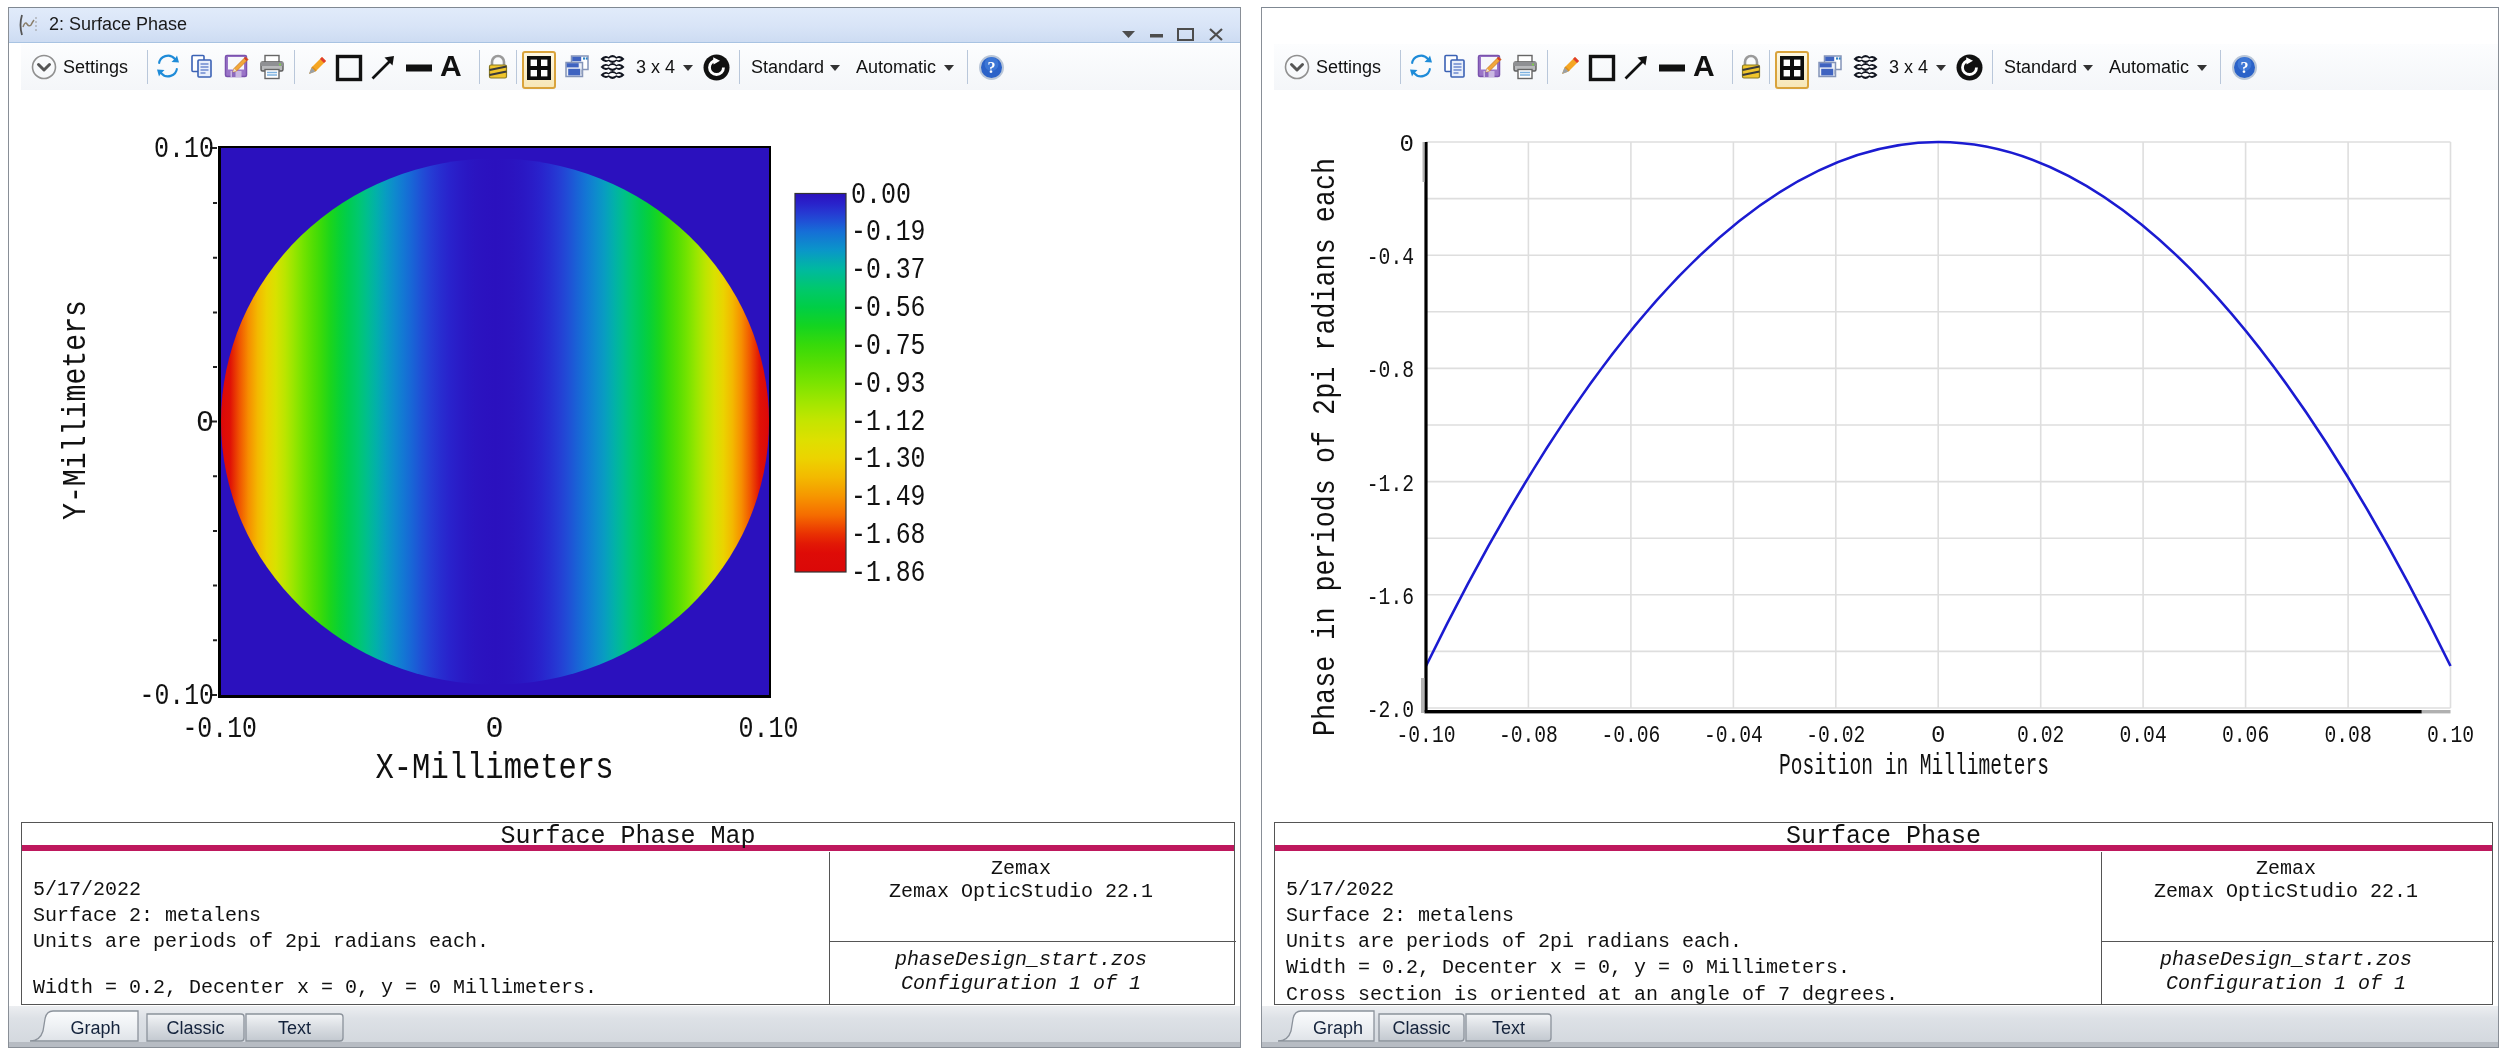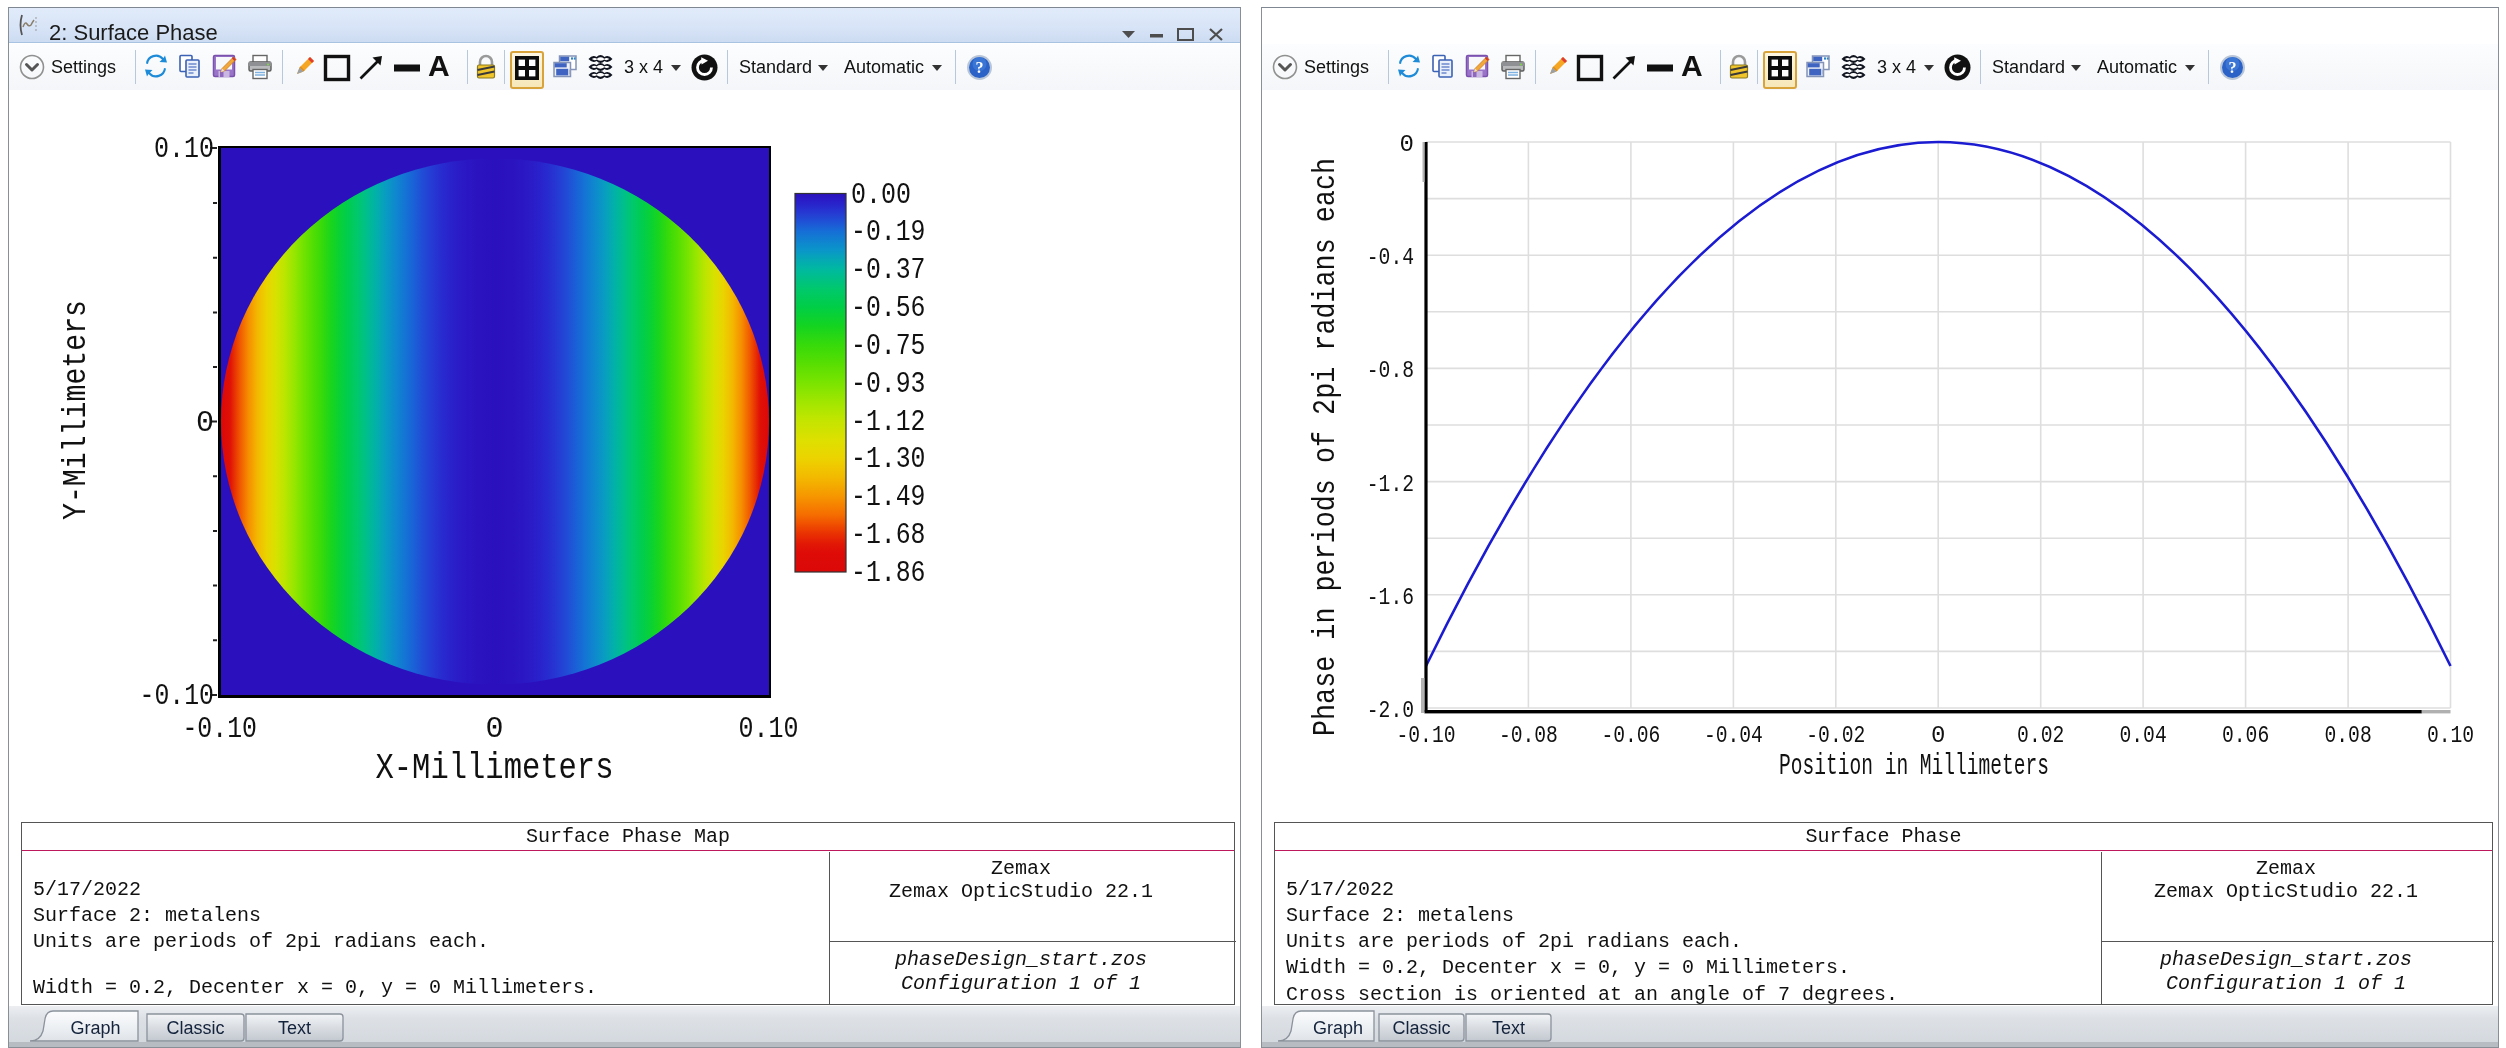--- a/index.html
+++ b/index.html
@@ -1,40 +1,40 @@
 <!DOCTYPE html>
 <html><head><meta charset="utf-8">
 <style>
 * { margin:0; padding:0; box-sizing:border-box; }
 html,body { width:2506px; height:1048px; background:#fff; font-family:"Liberation Sans",sans-serif; overflow:hidden; }
 .win { position:absolute; top:7px; height:1041px; background:#fff; border:1px solid #898f97; border-top:1px solid #7f8892; }
 .titlebar { position:absolute; left:0; top:0; right:0; height:35px;
   background:linear-gradient(180deg,#e1ebfa 0%,#d8e4f7 55%,#cddcf2 100%);
   border-bottom:1px solid #a8c3e2; }
 .ticn { position:absolute; left:8px; top:5px; }
-.ttxt { position:absolute; left:40px; top:12px; font-size:22px; color:#1a1a1a; }
+.ttxt { position:absolute; left:40px; top:6px; font-size:18px; color:#1a1a1a; }
 .wbtn { position:absolute; top:13px; }
-.toolbar { position:absolute; left:0; top:36px; right:0; height:46px; background:linear-gradient(180deg,#fcfdfe,#f4f6f9); }
+.toolbar { position:absolute; left:12px; top:36px; right:0; height:46px; background:linear-gradient(180deg,#fcfdfe,#f4f6f9); }
 .tbtn { position:absolute; top:8px; height:30px; display:flex; align-items:center; }
 .tbtxt { font-size:18px; color:#111; }
 .tbtxt2 { position:absolute; top:13px; font-size:18px; color:#111; }
 .tdd { position:absolute; top:21px; width:0; height:0; border-left:5px solid transparent; border-right:5px solid transparent; border-top:6px solid #333; }
 .tsep { position:absolute; top:6px; width:1px; height:34px; background:#b9c7da; }
 .ticon { position:absolute; top:10px; }
 .thl { position:absolute; top:7px; padding:3px; border:2px solid #d9a33c; border-radius:3px; background:linear-gradient(180deg,#fdf7e3,#f7e7b8); }
 .plotwrap { position:absolute; left:0; top:82px; right:0; }
 .tickL { font-family:"Liberation Mono",monospace; font-size:30px; fill:#111; }
 .tickR { font-family:"Liberation Mono",monospace; font-size:24px; fill:#111; }
 .atitleL { font-family:"Liberation Mono",monospace; font-size:36px; fill:#111; }
 .atitleL2 { font-family:"Liberation Mono",monospace; font-size:33px; fill:#111; }
 .atitleR { font-family:"Liberation Mono",monospace; font-size:29px; fill:#111; }
 .atitleR2 { font-family:"Liberation Mono",monospace; font-size:32px; fill:#111; }
 .footer { position:absolute; left:12px; right:5px; top:814px; height:183px; border:1px solid #555; background:#fff; }
-.ftitle { position:absolute; left:0; right:0; top:0; height:28px; border-bottom:1px solid #be185d; text-align:center;
-   font-family:"Liberation Mono",monospace; font-size:20px; color:#111; line-height:27px; }
+.ftitle { position:absolute; left:0; right:0; top:0; height:28px; border-bottom:6px solid #be185d; text-align:center;
+   font-family:"Liberation Mono",monospace; font-size:25px; color:#111; line-height:27px; }
 .fbody { position:absolute; left:0; right:0; top:29px; bottom:0; }
 .fleft { position:absolute; left:0; top:0; bottom:0; border-right:1px solid #555;
    font-family:"Liberation Mono",monospace; font-size:20px; color:#111; line-height:26.3px; padding:24.5px 0 0 11px; }
 .fright { position:absolute; top:0; bottom:0; font-family:"Liberation Mono",monospace; font-size:20px; color:#111; text-align:center; }
 .fr1 { position:absolute; left:0; right:0; top:0; height:90px; border-bottom:1px solid #555; padding-top:5px; padding-right:24px; line-height:23px; }
 .fr2 { position:absolute; left:0; right:0; top:91px; bottom:0; padding-top:5px; padding-right:24px; line-height:24px;font-style:italic; }
 .tabbar { position:absolute; left:0; right:0; bottom:0; height:42px; background:linear-gradient(180deg,#eceef1 0%,#dde1e6 30%,#d2d7dd 100%); border-top:1px solid #fff; }
 .tabbar::after { content:""; position:absolute; left:0; right:0; bottom:0; height:5px; background:#b7bcc3; }
 .tabsvg { position:absolute; left:0; top:3px; }
 .tabtext { font-family:"Liberation Sans",sans-serif; font-size:18px; fill:#14233c; }

